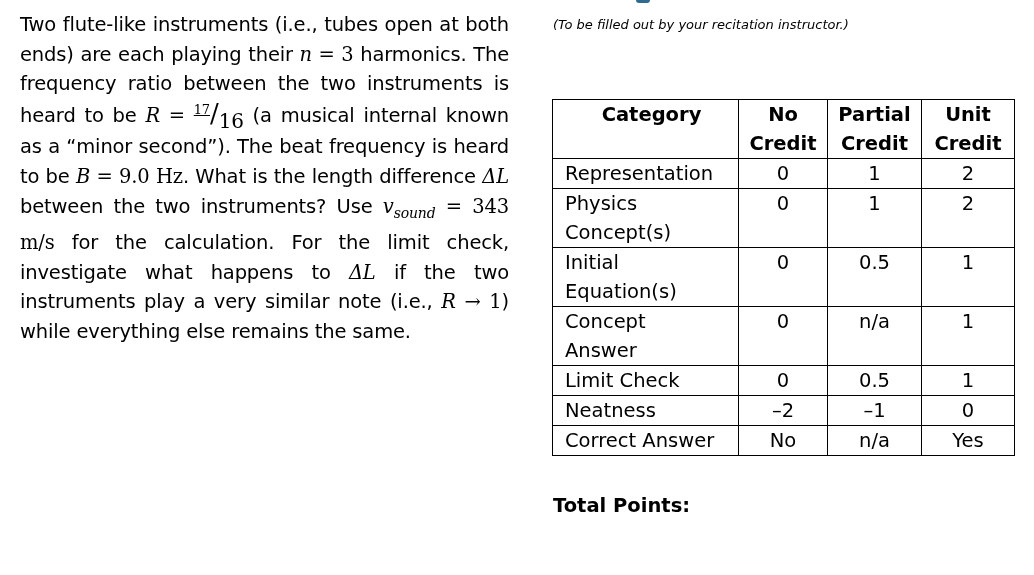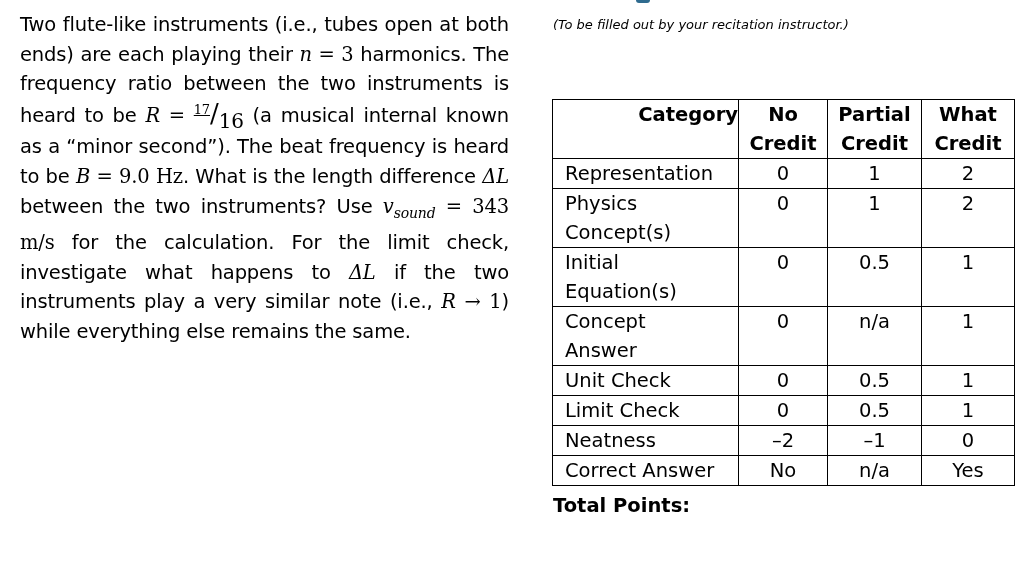--- a/index.html
+++ b/index.html
@@ -31,21 +31,21 @@
     }
     table.rubric {
       position: absolute; left: 552px; top: 99px;
       border-collapse: collapse;
       font-size: 19.5px; line-height: 29px;
     }
     table.rubric td, table.rubric th {
       border: 1.5px solid #000000; padding: 0 0 0 12px; vertical-align: top;
     }
     table.rubric th { font-weight: bold; }
-    table.rubric th.cat { text-align: right; width: 173px; }
+    table.rubric th.cat { text-align: center; width: 173px; }
     table.rubric th.c1 { width: 88px; }
     table.rubric th.c2 { width: 93px; }
     table.rubric th.c3 { width: 92px; }
     table.rubric td.cat { text-align: left; margin-left: 12px; }
     table.rubric td.num, table.rubric th.num { text-align: center; padding: 0; }
     .total {
       position: absolute; left: 553px; top: 491px;
       font-size: 19.5px; font-weight: bold; line-height: 29px;
     }
   </style>
@@ -57,21 +57,21 @@
 <div class="problem"><span>Two flute-like instruments (i.e., tubes open at both ends) are each playing their </span><span class="m">n</span><span class="mr"> = 3</span><span> harmonics. The frequency ratio between the two instruments is heard to be </span><span class="m">R</span><span class="mr"> = </span><span class="frac"><span class="num">17</span><span class="slash">/</span><span class="den">16</span></span><span> (a musical internal known as a “minor second”). The beat frequency is heard to be </span><span class="m">B</span><span class="mr"> = 9.0 Hz</span><span>. What is the length difference </span><span class="m">ΔL</span><span> between the two instruments? Use </span><span class="m">v</span><sub class="m">sound</sub><span class="mr"> = 343 m/s</span><span> for the calculation. For the limit check, investigate what happens to </span><span class="m">ΔL</span><span> if the two instruments play a very similar note (i.e., </span><span class="m">R</span><span class="mr"> → 1</span><span>) while everything else remains the same.</span></div>
 
 <div class="instructions">(To be filled out by your recitation instructor.)</div>
 
 <table class="rubric">
   <thead>
     <tr>
       <th class="cat"><span>Category</span><br>&nbsp;</th>
       <th class="num c1"><span>No</span><br><span>Credit</span></th>
       <th class="num c2"><span>Partial</span><br><span>Credit</span></th>
-      <th class="num c3"><span>What</span><br><span>Credit</span></th>
+      <th class="num c3"><span>Unit</span><br><span>Credit</span></th>
     </tr>
   </thead>
   <tbody>
     <tr>
       <td class="cat">Representation</td>
       <td class="num">0</td>
       <td class="num">1</td>
       <td class="num">2</td>
     </tr>
     <tr>
@@ -86,26 +86,20 @@
       <td class="num">0.5</td>
       <td class="num">1</td>
     </tr>
     <tr>
       <td class="cat"><span>Concept</span><br><span>Answer</span></td>
       <td class="num">0</td>
       <td class="num">n/a</td>
       <td class="num">1</td>
     </tr>
     <tr>
-      <td class="cat">Unit Check</td>
-      <td class="num">0</td>
-      <td class="num">0.5</td>
-      <td class="num">1</td>
-    </tr>
-    <tr>
       <td class="cat">Limit Check</td>
       <td class="num">0</td>
       <td class="num">0.5</td>
       <td class="num">1</td>
     </tr>
     <tr>
       <td class="cat">Neatness</td>
       <td class="num">–2</td>
       <td class="num">–1</td>
       <td class="num">0</td>

